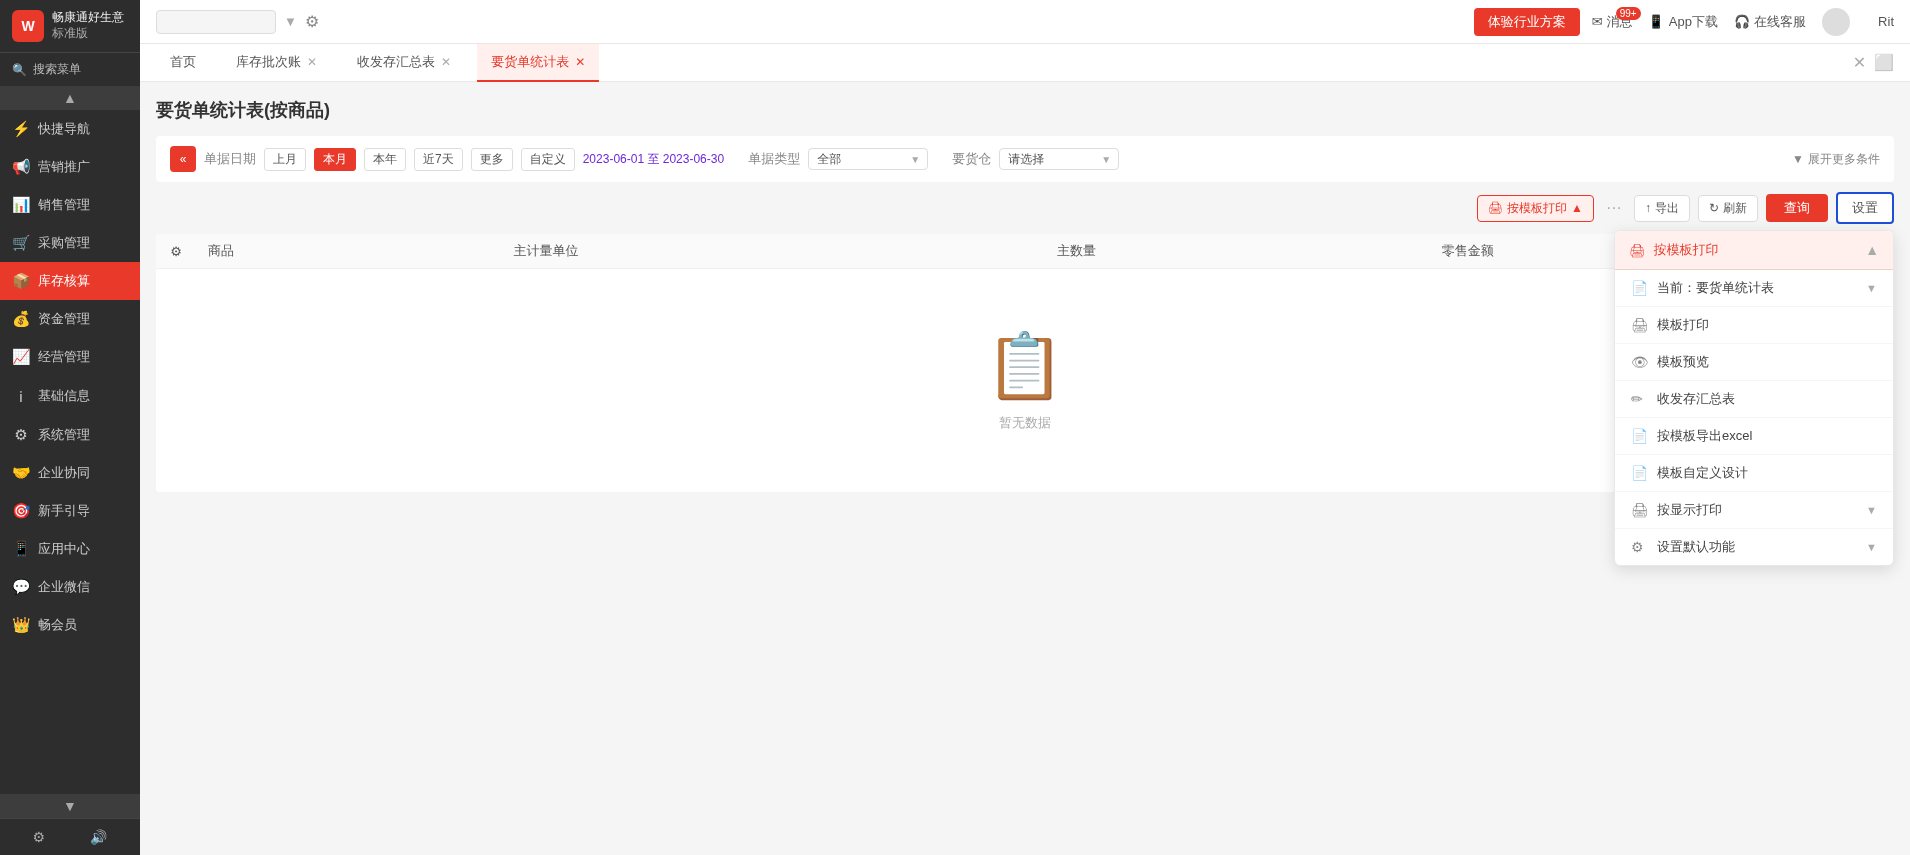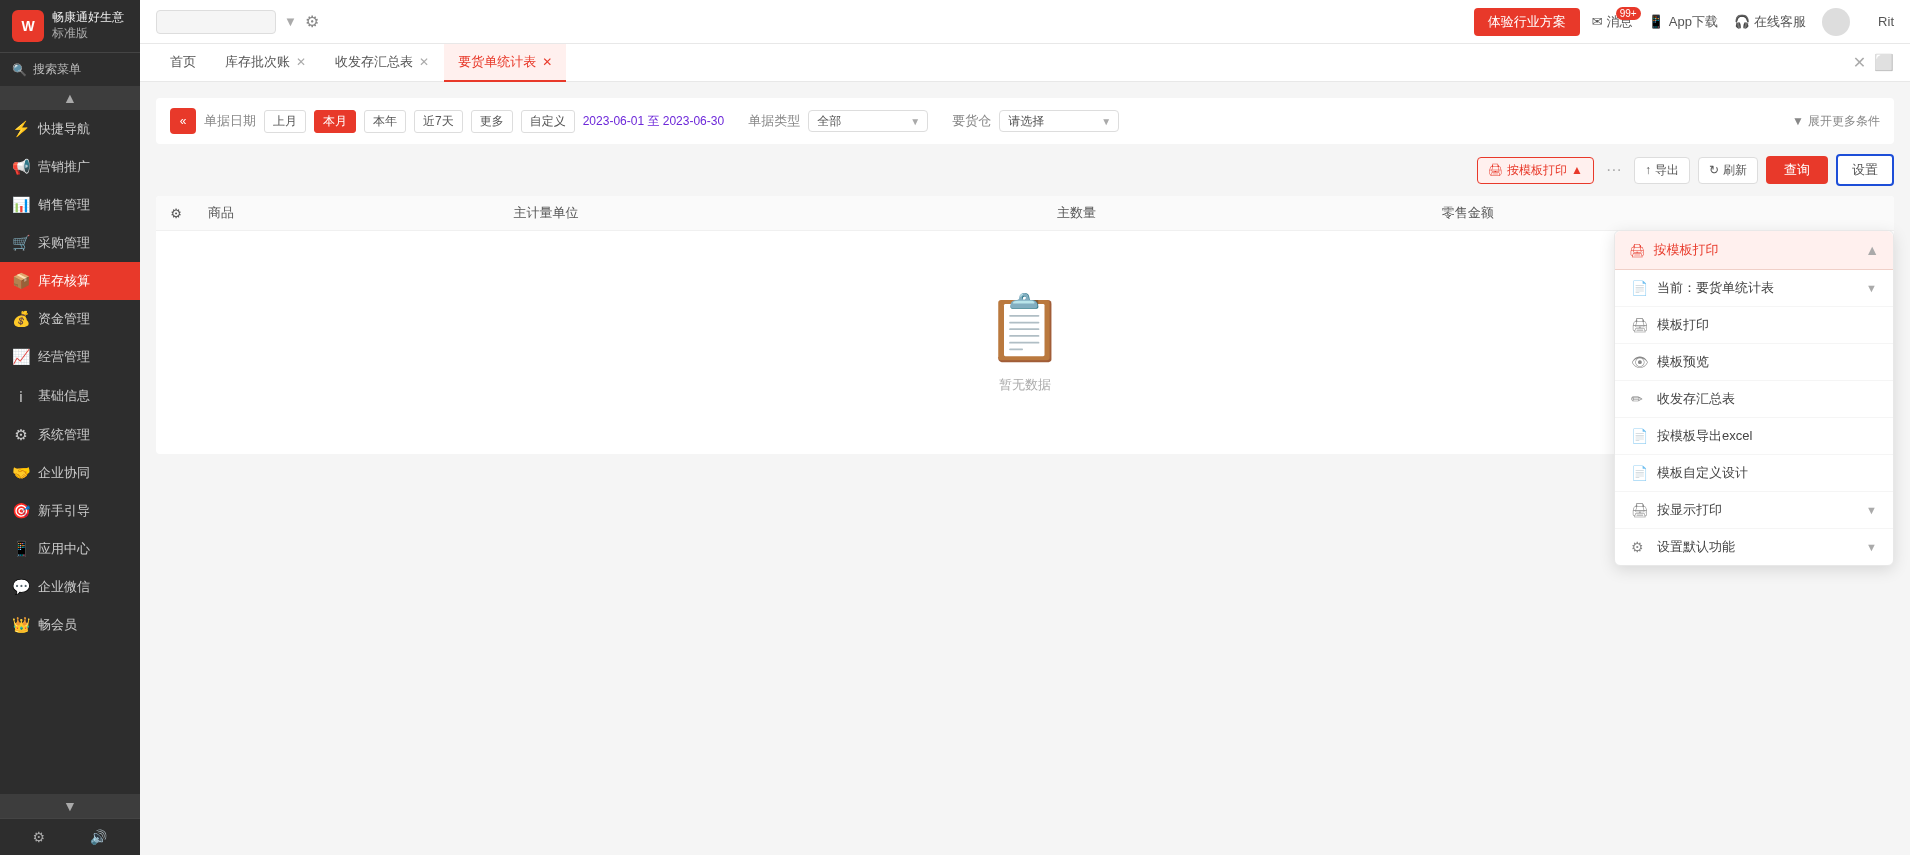--- a/index.html
+++ b/index.html
@@ -77,21 +77,21 @@
     .topbar-right-item { display: flex; align-items: center; gap: 4px; color: #555; cursor: pointer; font-size: 13px; position: relative; }
     .badge {
       background: #e8392a; color: #fff; border-radius: 8px;
       font-size: 10px; padding: 1px 4px; position: absolute; top: -6px; right: -8px;
     }
     .avatar { width: 28px; height: 28px; background: #ddd; border-radius: 50%; }
 
     
     .tabs {
       background: #fff; border-bottom: 1px solid #e8e8e8;
-      display: flex; align-items: center; padding: 0 16px; height: 38px; gap: 1px;
+      display: flex; align-items: center; padding: 0 16px; height: 38px; gap: 12px;
     }
     .tab {
       padding: 0 14px; height: 38px; display: flex; align-items: center; gap: 6px;
       font-size: 13px; color: #555; cursor: pointer; border-bottom: 2px solid transparent;
       white-space: nowrap;
     }
     .tab.active { color: #e8392a; border-bottom: 2px solid #e8392a; background: #fff0ee; }
     .tab .close-btn { color: #aaa; font-size: 12px; cursor: pointer; }
     .tab.active .close-btn { color: #e8392a; }
     .tabs-right { margin-left: auto; display: flex; align-items: center; gap: 8px; }
@@ -332,20 +332,21 @@
       <span>要货单统计表</span>
       <span class="close-btn">✕</span>
     </div>
     <div class="tabs-right">
       <span style="color:#aaa; cursor:pointer; font-size:16px;">✕</span>
       <span style="color:#aaa; cursor:pointer; font-size:16px;">⬜</span>
     </div>
   </div>
 
   <div class="content">
+    <div class="page-title">要货单统计表(按商品)</div>
 
     <div class="filter-bar">
       <button class="filter-expand-btn">
         <span>«</span>
       </button>
       <span class="filter-label">单据日期</span>
       <button class="filter-date-btn">上月</button>
       <button class="filter-date-btn active">本月</button>
       <button class="filter-date-btn">本年</button>
       <button class="filter-date-btn">近7天</button>

